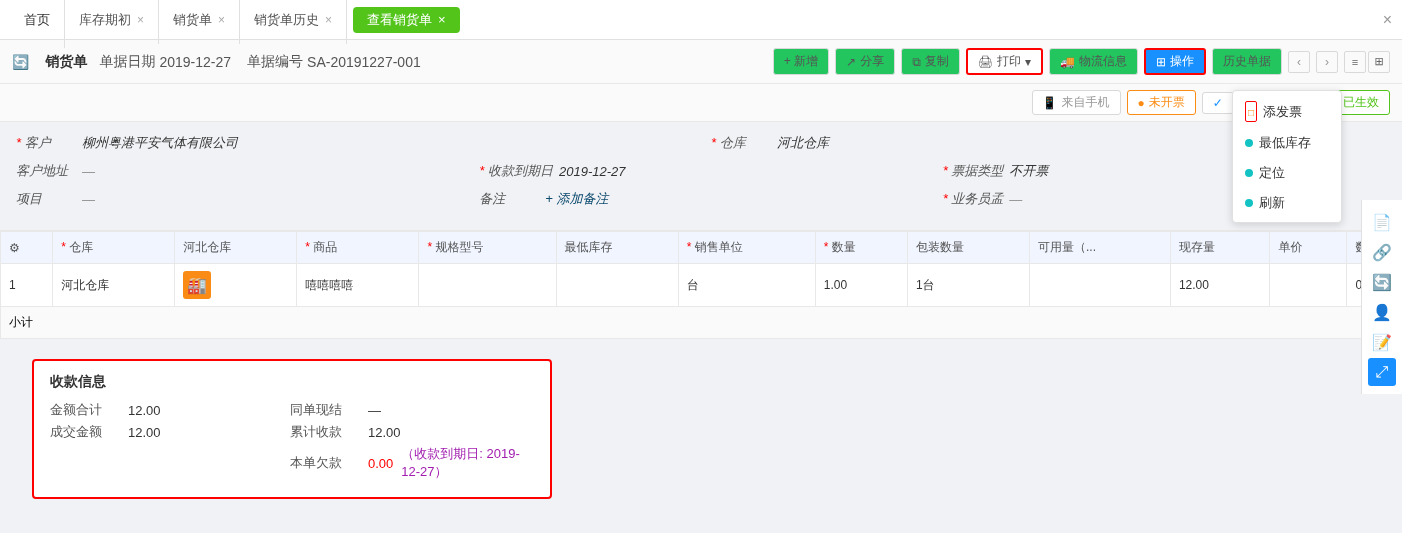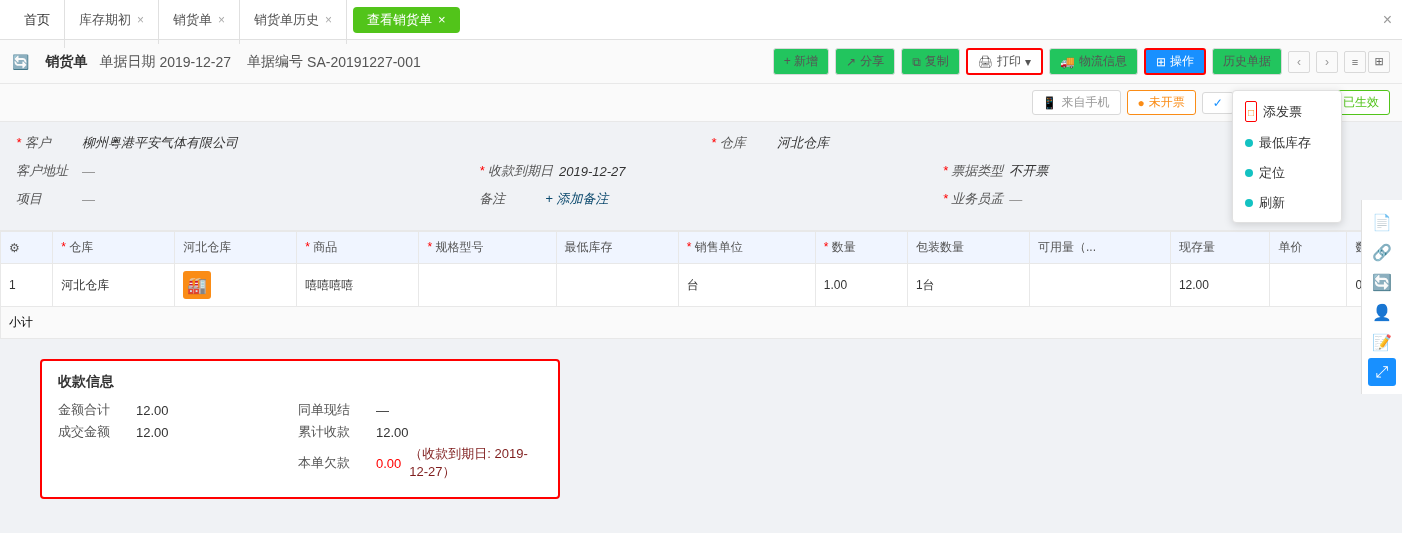--- a/index.html
+++ b/index.html
@@ -84,21 +84,21 @@
     .payment-section {
       margin: 12px 16px; padding: 12px 16px;
       border: 2px solid red; border-radius: 4px; display: inline-block;
       min-width: 520px; background: #fff;
     }
     .payment-title { font-weight: bold; margin-bottom: 10px; font-size: 14px; }
     .payment-row { display: flex; align-items: center; gap: 8px; margin-bottom: 4px; }
     .pay-label { color: #555; min-width: 70px; }
     .pay-value { color: #333; }
     .pay-value.red { color: red; }
-    .pay-value.orange-link { color: #7f1d1d; }
+    .pay-value.orange-link { color: #a21caf; }
 
     
     .right-sidebar {
       position: absolute; right: 0; top: 200px;
       display: flex; flex-direction: column; gap: 2px;
       background: #fff; border-left: 1px solid #e0e0e0;
       padding: 8px 6px;
     }
     .sidebar-icon { width: 28px; height: 28px; display: flex; align-items: center; justify-content: center; cursor: pointer; color: #666; font-size: 16px; border-radius: 3px; }
     .sidebar-icon.active { background: #1890ff; color: #fff; }
@@ -322,21 +322,21 @@
           <td></td>
           <td>0.</td>
         </tr>
         <tr class="subtotal-row">
           <td colspan="13">小计</td>
         </tr>
       </tbody>
     </table>
   </div>
 
-  <div style="padding: 8px 24px;">
+  <div style="padding: 8px 16px;">
     <div class="payment-section">
       <div class="payment-title">收款信息</div>
       <div style="display: grid; grid-template-columns: 240px 240px; row-gap: 0;">
         <div class="payment-row">
           <span class="pay-label">金额合计</span>
           <span class="pay-value">12.00</span>
         </div>
         <div class="payment-row">
           <span class="pay-label">同单现结</span>
           <span class="pay-value">—</span>

